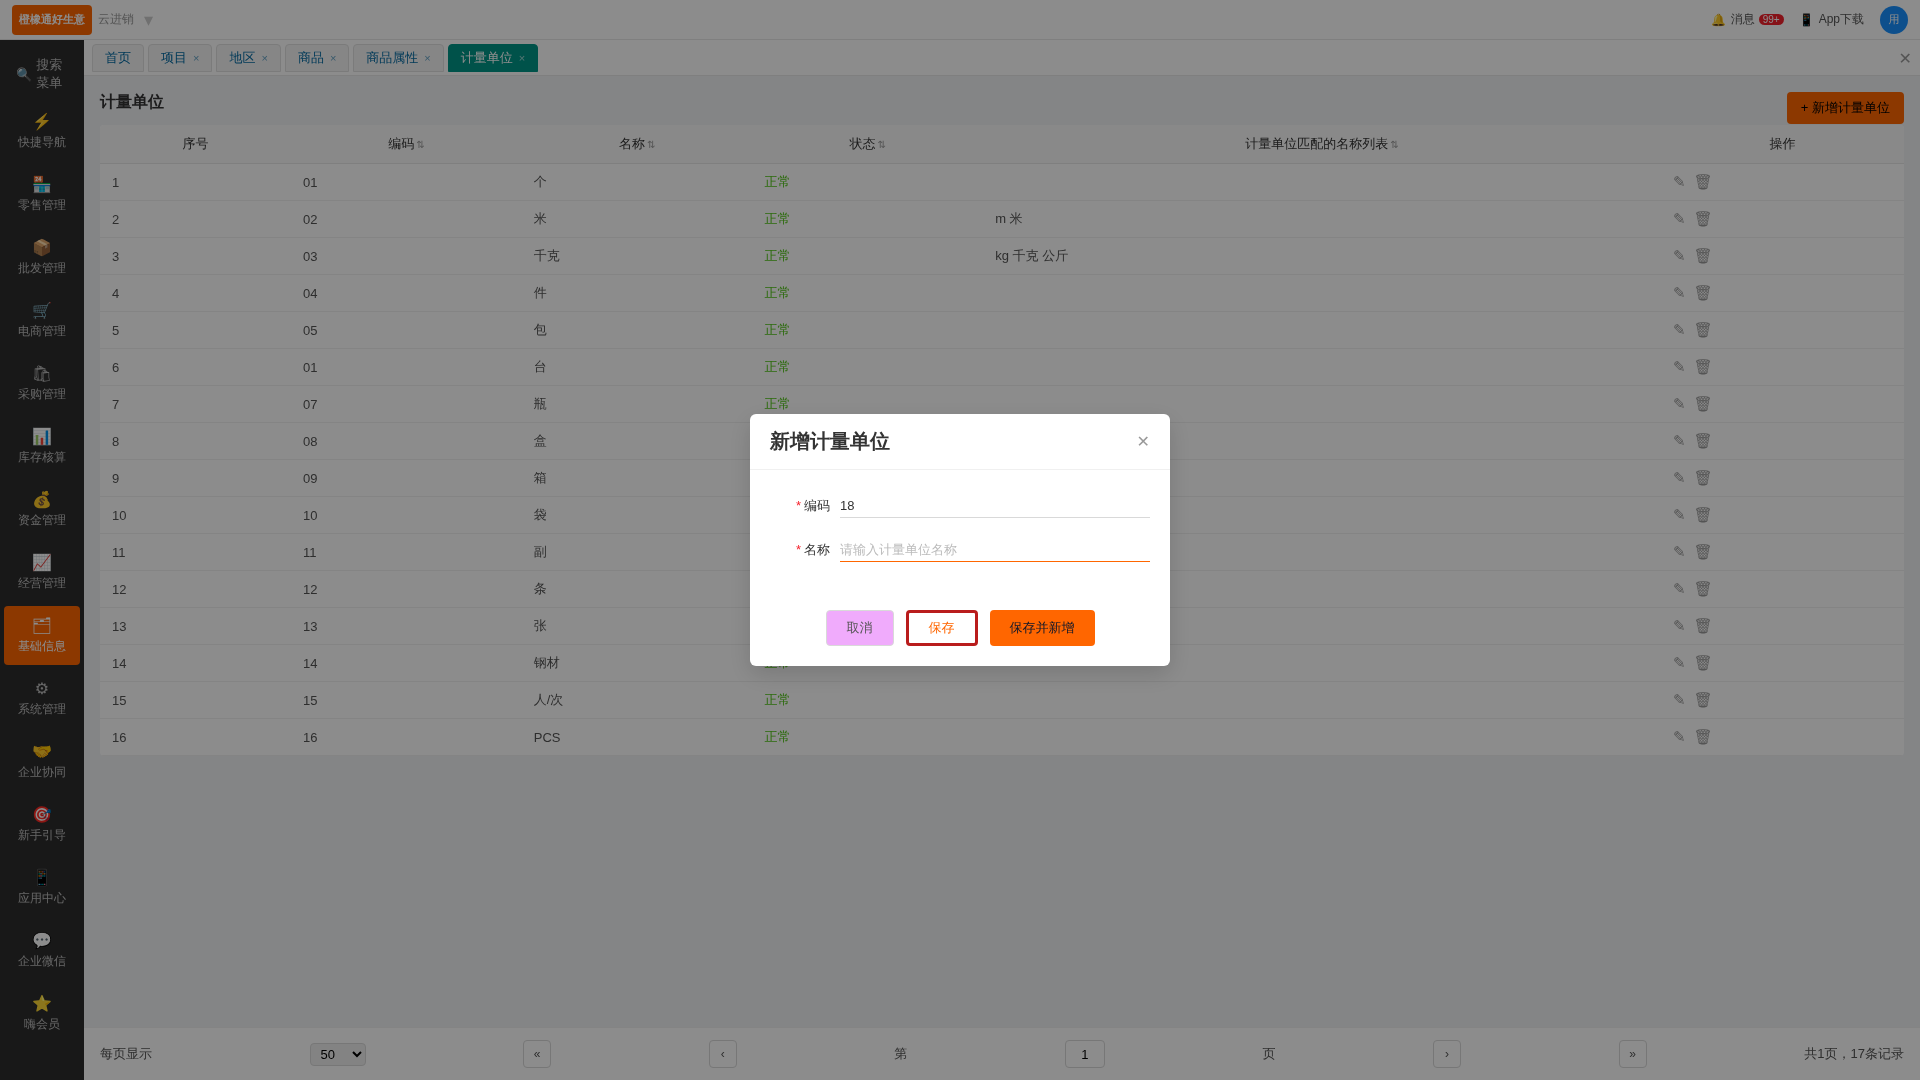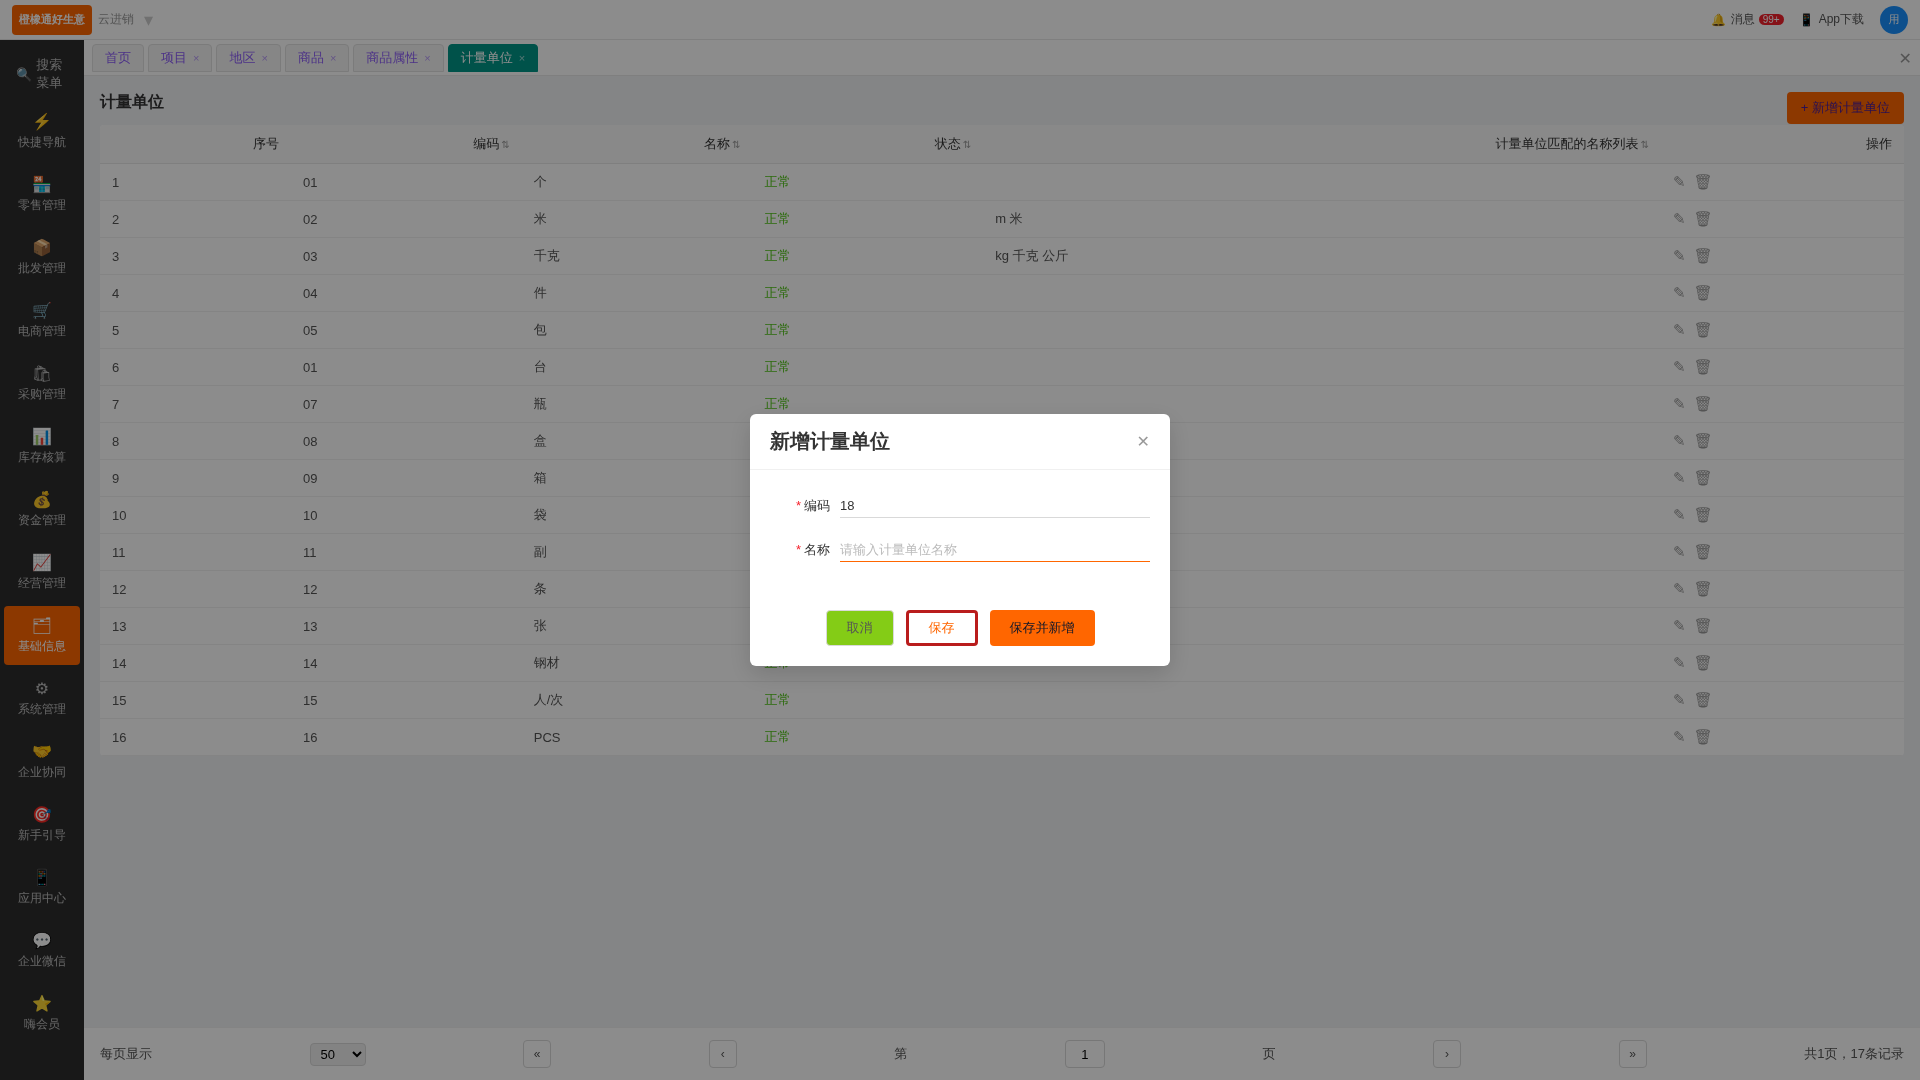--- a/index.html
+++ b/index.html
@@ -120,21 +120,21 @@
     }
     .tab-item {
       height: 28px;
       padding: 0 12px;
       border-radius: 4px 4px 0 0;
       display: flex;
       align-items: center;
       gap: 6px;
       font-size: 13px;
       cursor: pointer;
-      color: #8b5cf6;
+      color: #0369a1;
       background: #f5f5f5;
       border: 1px solid #e0e0e0;
     }
     .tab-item.active {
       background: #009688;
       color: #fff;
       border-color: #009688;
     }
     .tab-close {
       font-size: 11px;
@@ -166,21 +166,21 @@
       color: #333;
       margin-bottom: 12px;
     }
 
     
     .add-btn {
       position: absolute;
       top: 16px;
       right: 16px;
       background: #f60;
-      color: #4c1d95;
+      color: #000000;
       border: none;
       padding: 7px 14px;
       border-radius: 4px;
       font-size: 13px;
       cursor: pointer;
     }
 
     
     .data-table {
       width: 100%;
@@ -188,21 +188,21 @@
       background: #fff;
       border-radius: 4px;
       overflow: hidden;
     }
     .data-table thead tr {
       background: #fafafa;
       border-bottom: 1px solid #e8e8e8;
     }
     .data-table th {
       padding: 10px 12px;
-      text-align: right;
+      text-align: center;
       color: #333;
       font-weight: 500;
       font-size: 13px;
       border-bottom: 1px solid #e8e8e8;
       white-space: nowrap;
       font-family: Liberation Serif, serif;
     }
     .data-table td {
       padding: 9px 12px;
       border-bottom: 1px solid #f0f0f0;
@@ -337,21 +337,21 @@
     }
     .form-input::placeholder { color: #bbb; }
     .modal-footer {
       padding: 12px 20px 20px;
       display: flex;
       justify-content: center;
       gap: 12px;
     }
     .btn-cancel {
       border: 1px solid #d9d9d9;
-      background: #84cc16;
+      background: #f0abfc;
       color: #555;
       padding: 6px 20px;
       border-radius: 4px;
       cursor: pointer;
       font-size: 13px;
     }
     .btn-save {
       border: 3px solid #b91c1c;
       background: #fff;
       color: #f60;

